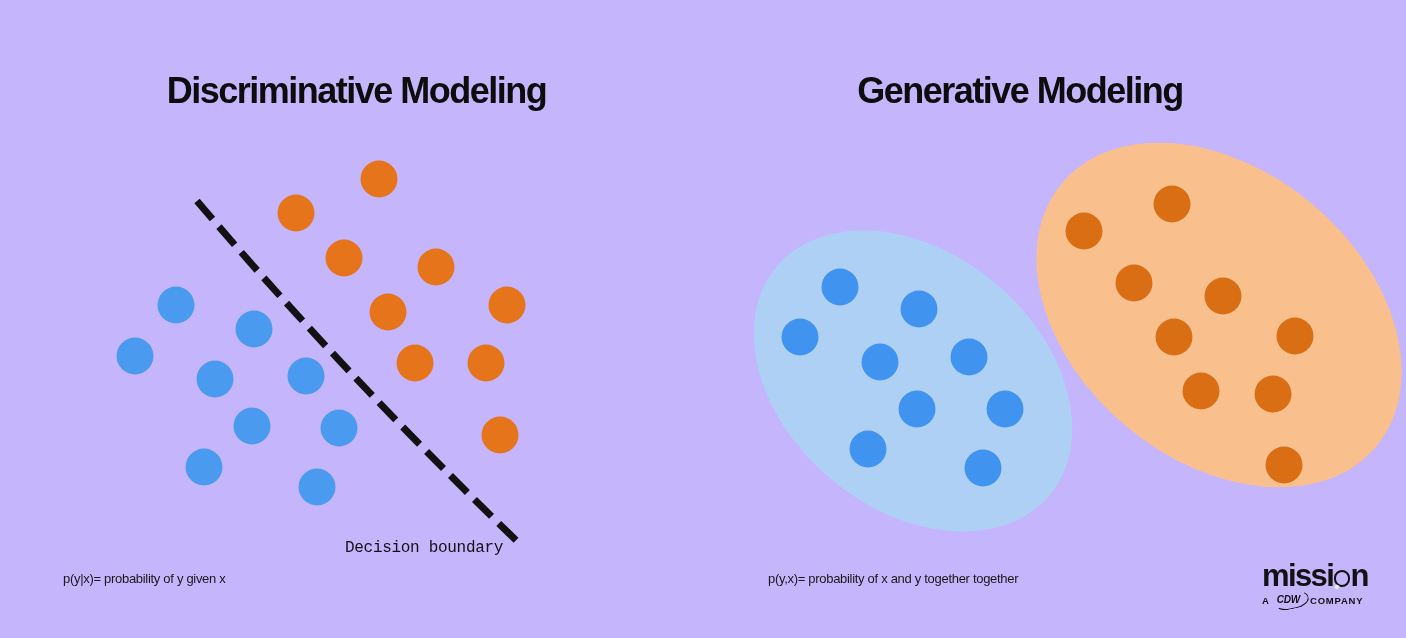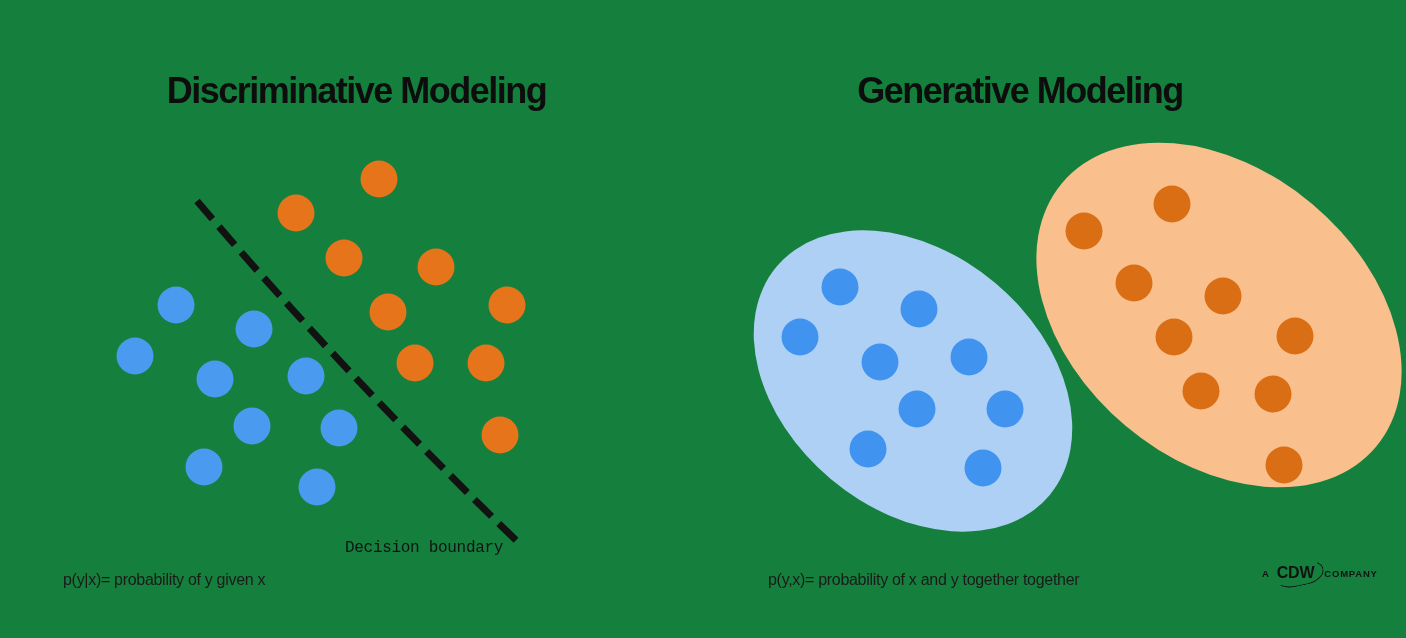--- a/index.html
+++ b/index.html
@@ -3,41 +3,41 @@
 <meta charset="utf-8">
 <style>
   html,body{margin:0;padding:0;}
   body{
     font-family:"Liberation Sans","DejaVu Sans",sans-serif;
     background:#F0EEEC;
   }
   .stage{
     position:relative;
     width:1406px;height:638px;
-    background:#15803d;
+    background:#c4b5fd;
     overflow:hidden;
     color:#121212;
   }
   .panel-title{
     position:absolute;
     top:70px;
     font-size:36px;
     font-weight:700;
     letter-spacing:-1.5px;
     text-align:center;
     color:#0d0d0d;
     white-space:nowrap;
   }
   #title-left{left:100px;width:513px;}
   #title-right{left:760px;width:520px;}
   #diagram{position:absolute;left:0;top:0;}
   .formula{
     position:absolute;
     top:571px;
-    font-size:16px;
+    font-size:13px;
     letter-spacing:-0.3px;
     color:#1a1a1a;
     white-space:nowrap;
   }
   #formula-left{left:63px;}
   #formula-right{left:768px;}
   .boundary-label{
     position:absolute;
     left:345px;top:539px;
     font-size:16px;
@@ -86,21 +86,22 @@
     margin-top:3px;
     font-weight:700;
     color:#121212;
   }
   .tag-a,.tag-company{
     font-size:9.5px;
     letter-spacing:0.8px;
   }
   .cdw{
     position:relative;
-    font-size:16px;
+    font-size:10px;
+    font-style:italic;
     font-weight:800;
     letter-spacing:-0.2px;
     padding:0 4px 1px 1px;
   }
   .cdw::after{ 
     content:'';
     position:absolute;
     left:-2px;right:-5px;top:-2px;bottom:-3px;
     border:1.8px solid #121212;
     border-top-color:transparent;
@@ -164,20 +165,21 @@
 
   <div id="title-right" class="panel-title">Generative Modeling</div>
 
   <div class="boundary-label">Decision boundary</div>
 
   <div id="formula-left" class="formula">p(y|x)= probability of y given x</div>
 
   <div id="formula-right" class="formula">p(y,x)= probability of x and y together together</div>
 
   <div class="logo">
+    <div class="brand"><span>missi</span><span class="ring"></span><span>n</span></div>
     <div class="tagline">
       <span class="tag-a">A</span>
       <span class="cdw">CDW</span>
       <span class="tag-company">COMPANY</span>
     </div>
   </div>
 
 </div>
 
 </body></html>

